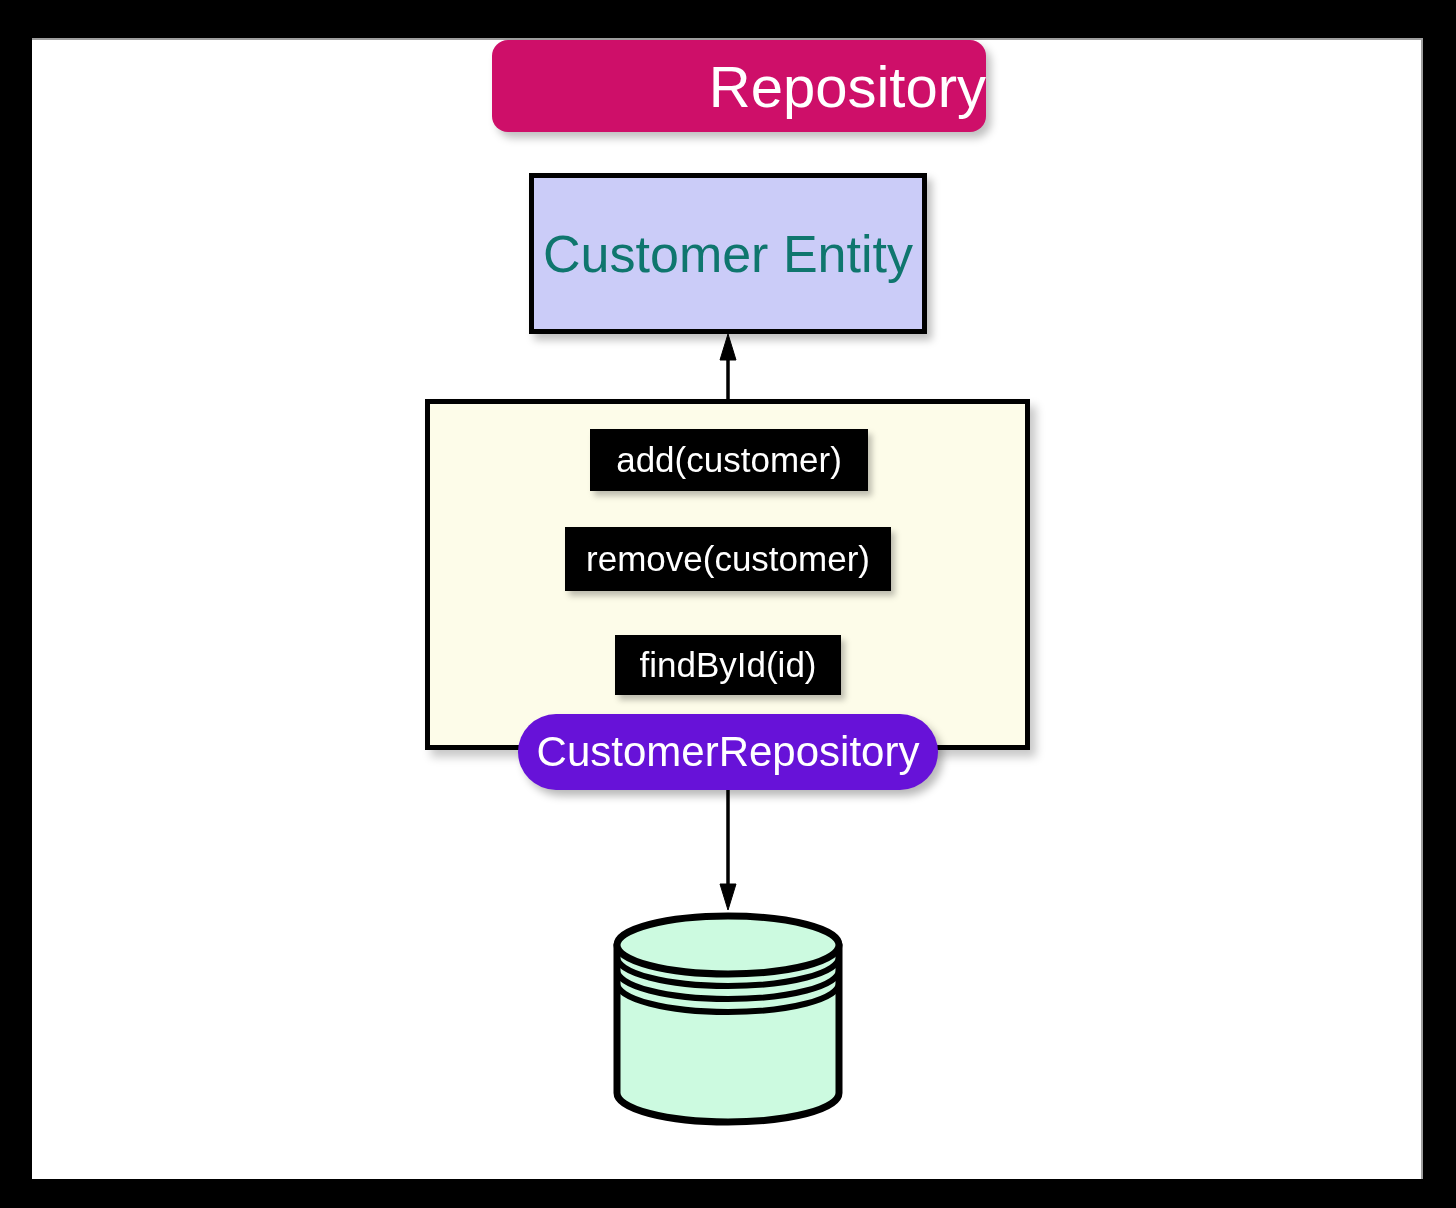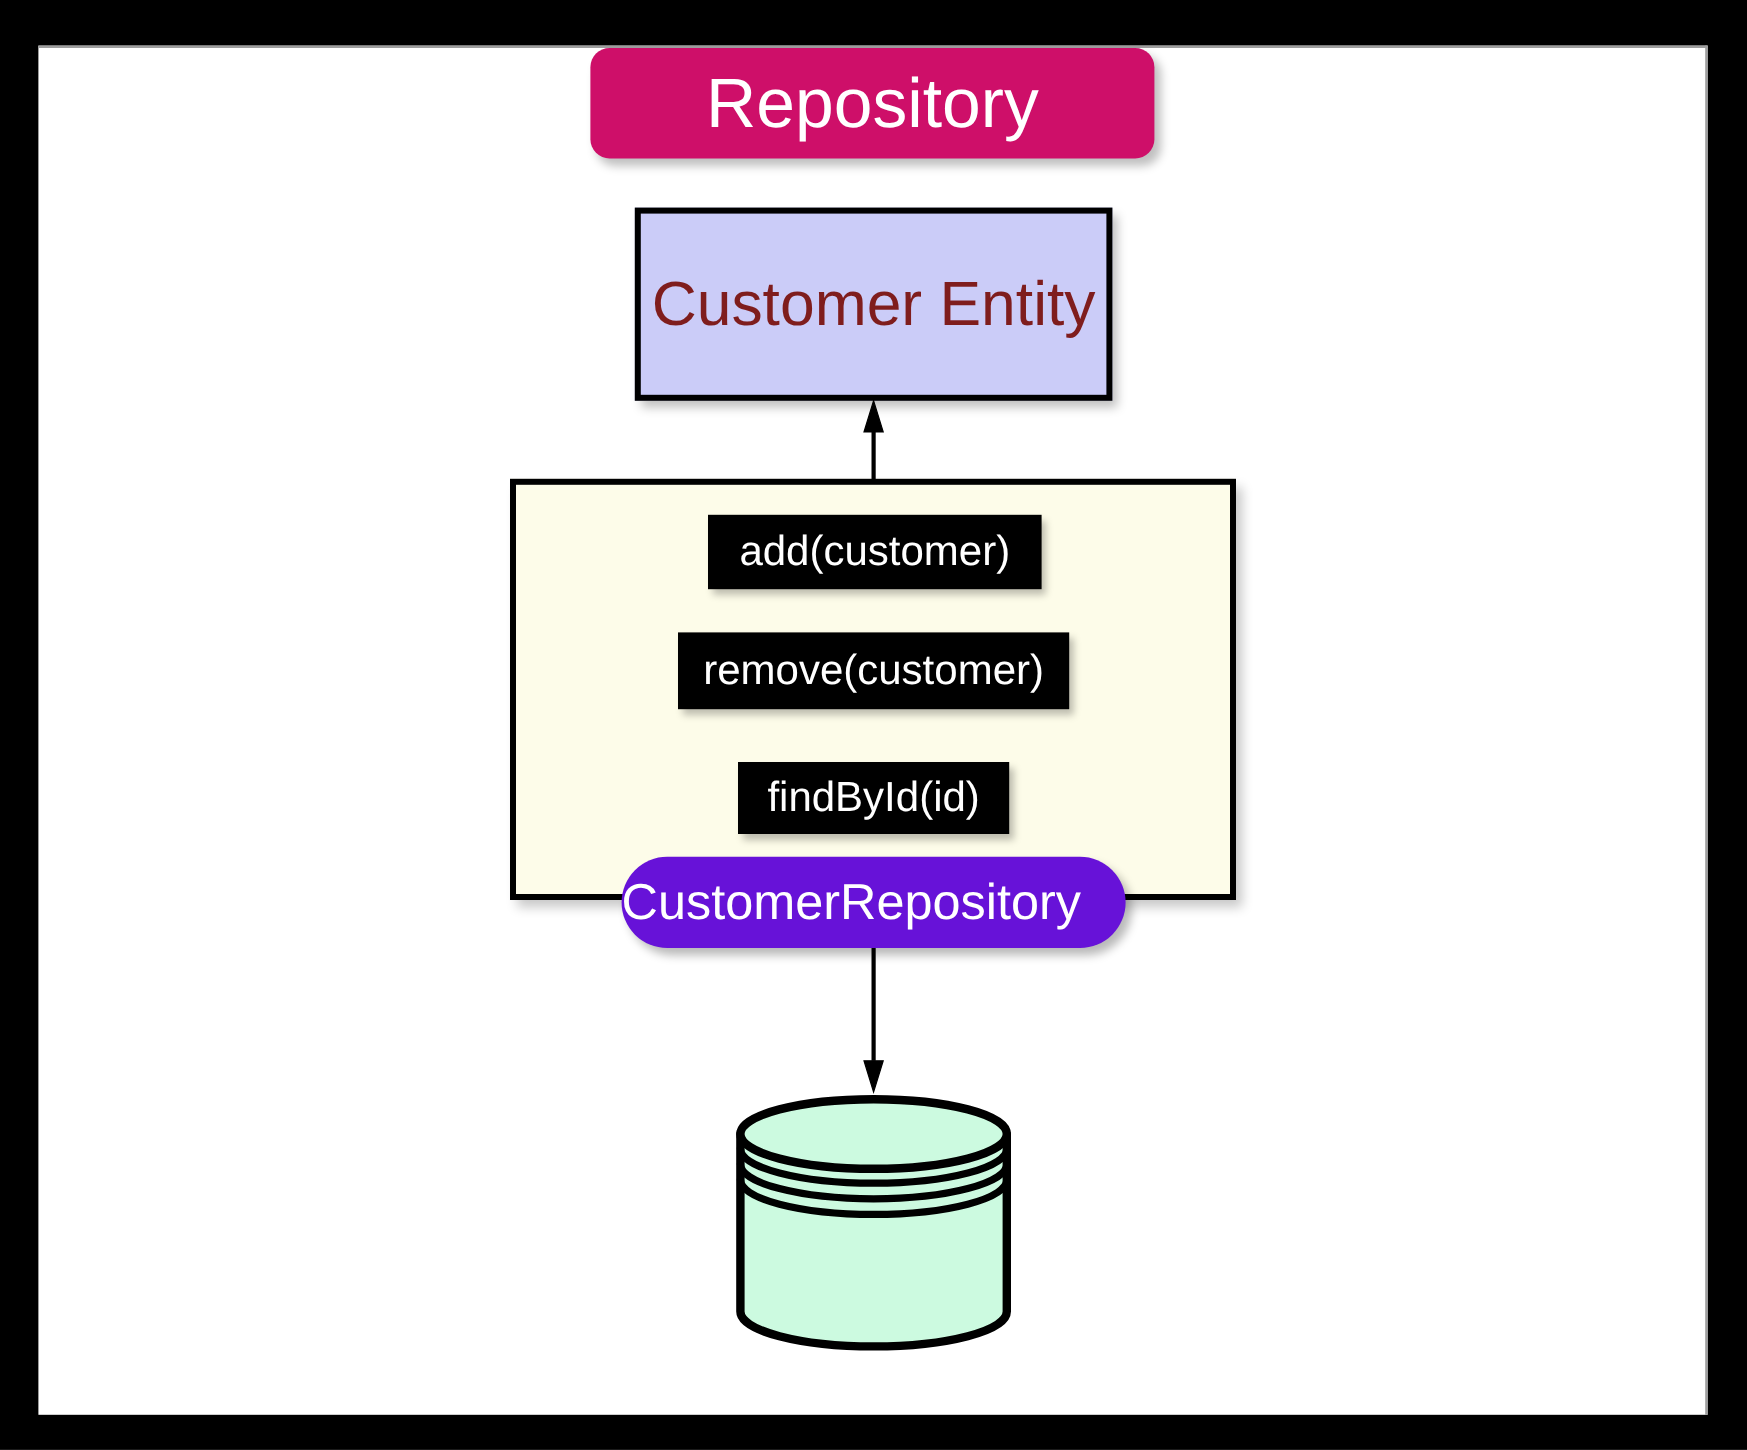--- a/index.html
+++ b/index.html
@@ -10,48 +10,49 @@
   }
   .canvas {
     position:absolute; left:32px; top:38px; width:1391px; height:1141px;
     background:#ffffff;
     border-top:2px solid #9e9e9e; border-right:2px solid #9e9e9e;
     box-sizing:border-box;
   }
   .title-badge {
     position:absolute; left:460px; top:0px; width:470px; height:92px;
     background:#CE0F69; border-radius:16px;
-    display:flex; align-items:center; justify-content:center;
+    display:flex; align-items:center; justify-content:flex-end;
     color:#ffffff; font-size:58px;
     box-shadow:5px 6px 8px rgba(0,0,0,0.25);
+    padding-left:24px;
   }
   .entity-box {
     position:absolute; left:497px; top:133px; width:398px; height:161px;
     background:#CBCCF8; border:5px solid #000000; box-sizing:border-box;
     display:flex; align-items:center; justify-content:center;
-    color:#7f1d1d; font-size:52px;
+    color:#0f766e; font-size:52px;
     box-shadow:5px 6px 8px rgba(0,0,0,0.25);
   }
   .repo-panel {
     position:absolute; left:393px; top:359px; width:605px; height:351px;
     background:#FDFCE9; border:5px solid #000000; box-sizing:border-box;
     box-shadow:6px 7px 9px rgba(0,0,0,0.22);
   }
   .method {
     position:absolute; background:#000000; color:#ffffff;
     display:flex; align-items:center; justify-content:center;
     font-size:35px; box-shadow:4px 5px 6px rgba(0,0,0,0.25);
   }
   .method-add    { left:558px; top:389px; width:278px; height:62px;text-align:center; }
   .method-remove { left:533px; top:487px; width:326px; height:64px; }
   .method-find   { left:583px; top:595px; width:226px; height:60px;text-align:center; }
   .repo-pill {
     position:absolute; left:486px; top:674px; width:420px; height:76px;
     background:#6712D8; border-radius:38px;
-    display:flex; align-items:center; justify-content:flex-start;
+    display:flex; align-items:center; justify-content:center;
     color:#ffffff; font-size:42px;
     box-shadow:5px 6px 8px rgba(0,0,0,0.28);
     z-index:3;
   }
   .arrow-svg { position:absolute; overflow:visible; z-index:2; }
   .arrow-up   { left:678px; top:292px; }
   .arrow-down { left:678px; top:748px; }
   .arrow-svg line    { stroke:#000000; stroke-width:3.5px; }
   .arrow-svg polygon { fill:#000000; stroke:#000000; }
   .db-svg { position:absolute; left:581px; top:872px; }

